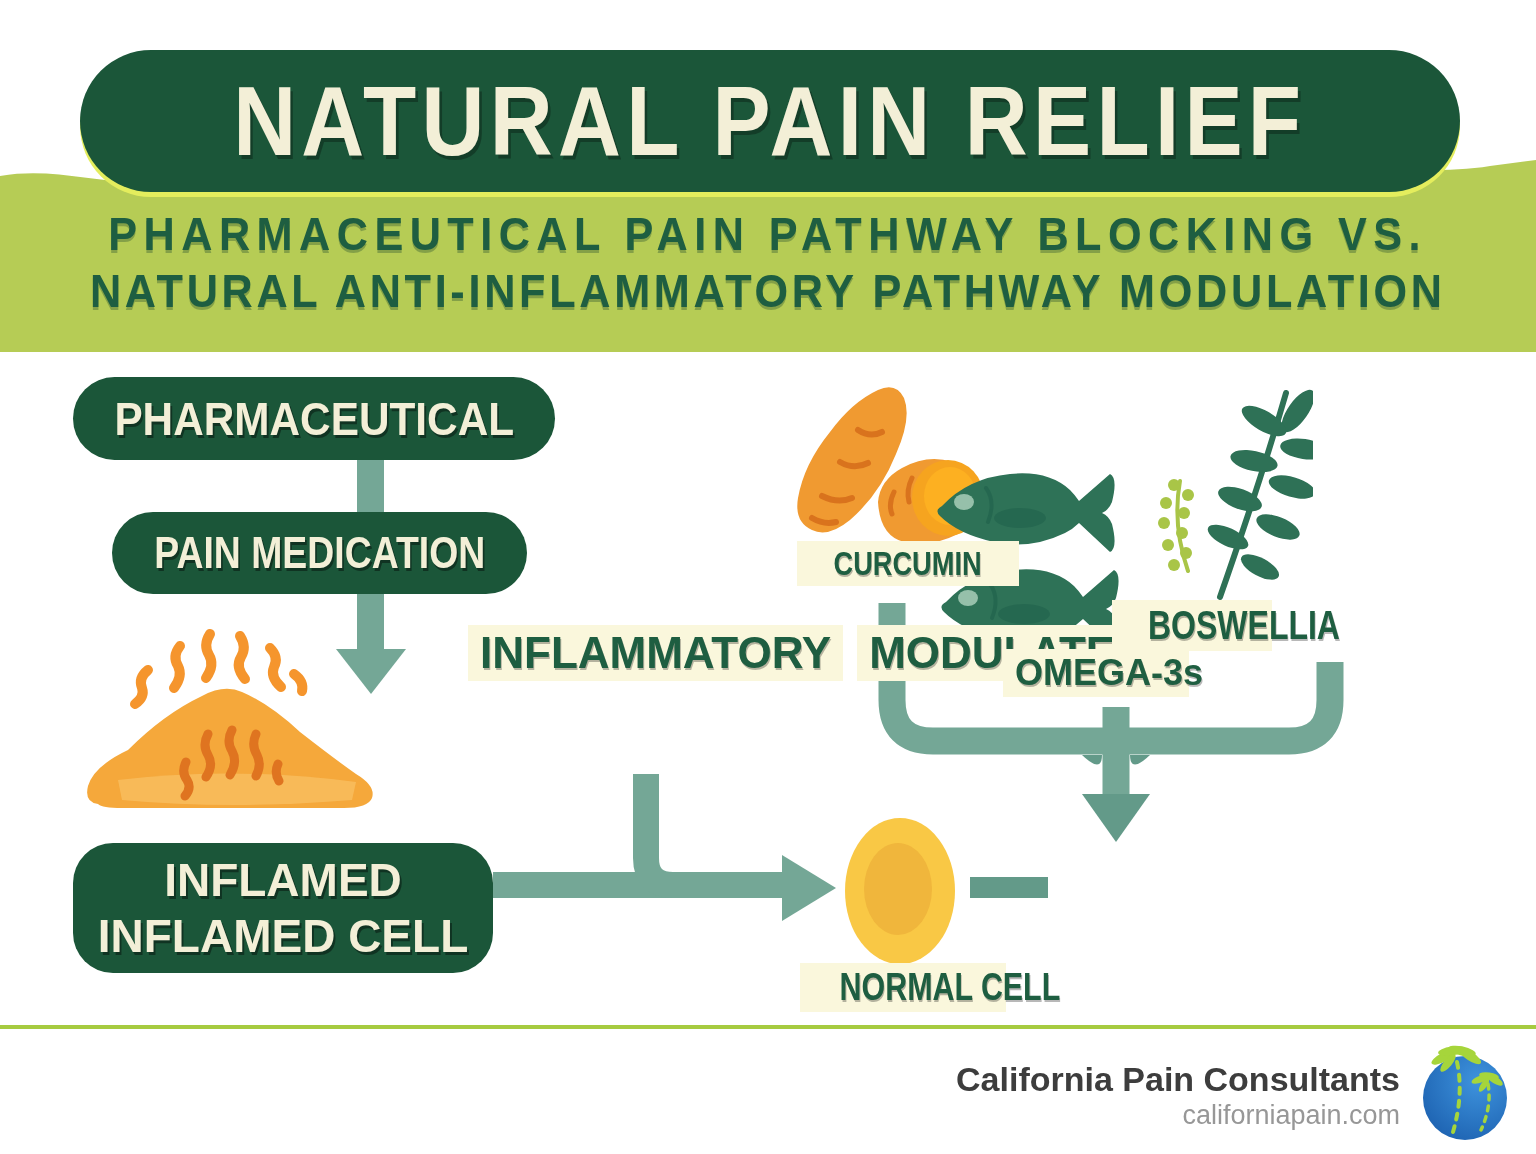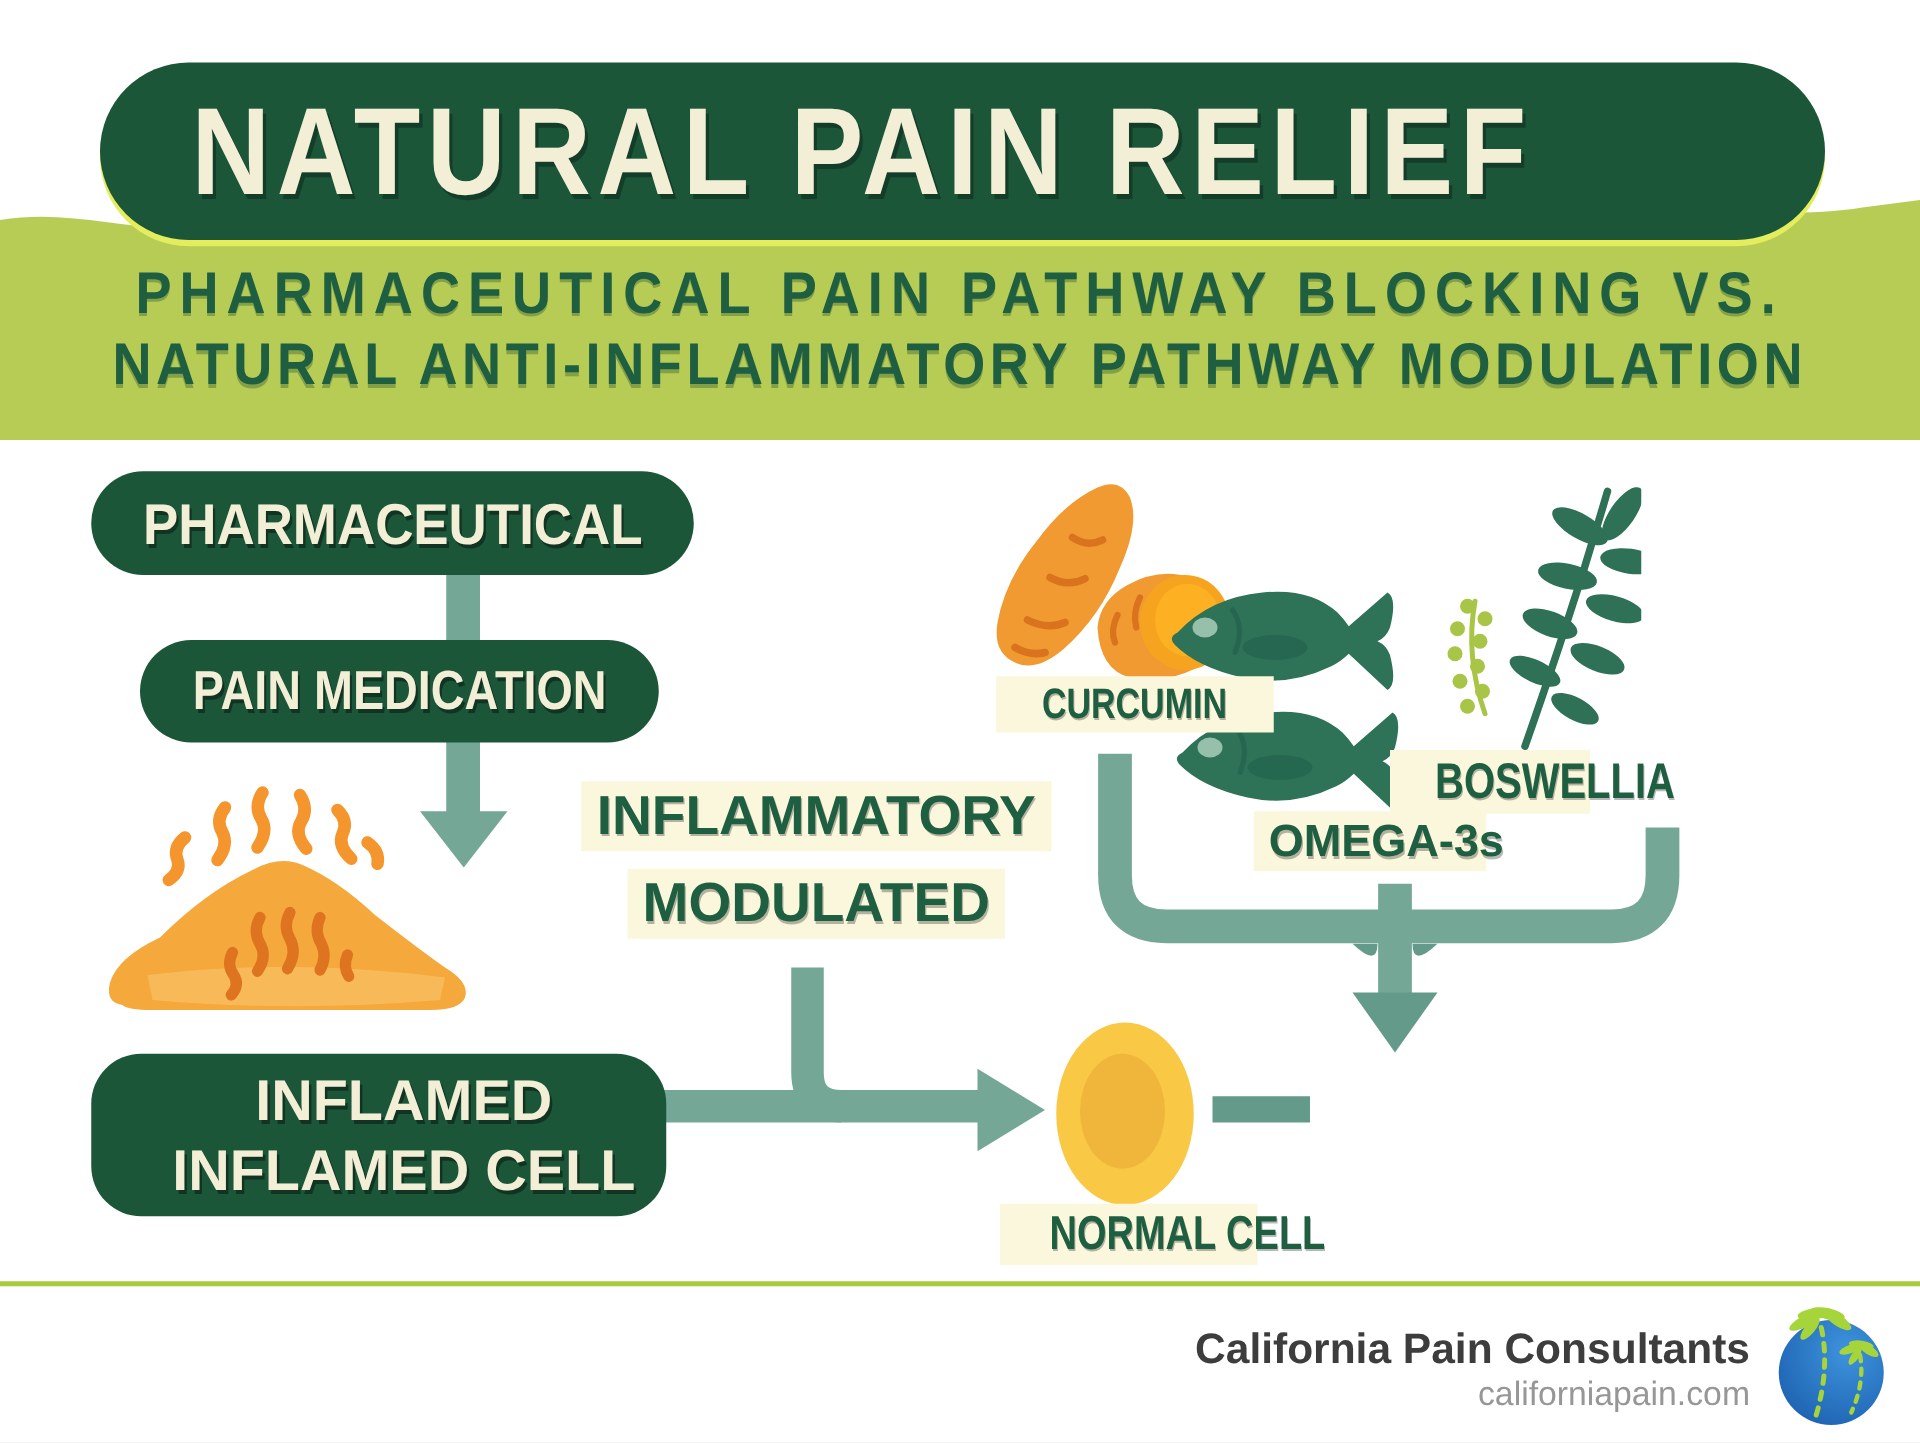--- a/index.html
+++ b/index.html
@@ -16,45 +16,45 @@
           font-family:"Liberation Sans",sans-serif;margin:0 auto;}
   .abs{position:absolute;}
   svg{display:block;}
   .cx{display:inline-block;transform:scaleX(.92);transform-origin:center;}
   .cx88{display:inline-block;transform:scaleX(.88);transform-origin:center;}
   .cx80{display:inline-block;transform:scaleX(.80);transform-origin:center;}
 
   
   .band{left:0;top:0;z-index:0;}
   .hpill{left:80px;top:50px;width:1380px;height:142px;background:var(--dark-green);
-         border-radius:72px;z-index:2;display:flex;align-items:center;justify-content:flex-start;
+         border-radius:72px;z-index:2;display:flex;align-items:center;justify-content:center;
          box-shadow:0 5px 0 var(--pill-edge);}
   .hpill span{color:var(--cream);font-weight:bold;font-size:99px;letter-spacing:6px;
          text-shadow:3px 4px 0 rgba(10,30,20,.45);white-space:nowrap;}
   .subtitle{left:0;width:1536px;text-align:center;color:var(--text-green);font-weight:bold;
          z-index:2;white-space:nowrap;text-shadow:0 3px 0 rgba(15,60,40,.30);}
   .sub1{top:206px;font-size:47px;}
   .sub1 span{letter-spacing:7px;}
   .sub2{top:263px;font-size:47px;}
   .sub2 span{letter-spacing:4px;}
 
   
   .pill{background:var(--dark-green);display:flex;align-items:center;justify-content:center;
         color:var(--cream);font-weight:bold;z-index:3;}
   .pill span{text-shadow:2px 3px 0 rgba(0,0,0,.4);white-space:nowrap;}
   .pill-pharma{left:73px;top:377px;width:482px;height:83px;border-radius:42px;font-size:46px;}
   .pill-med{left:112px;top:512px;width:415px;height:82px;border-radius:41px;font-size:44px;}
   .pill-med span{transform:scaleX(.85);}
   .box-inflamed{left:73px;top:843px;width:420px;height:130px;border-radius:40px;
-        flex-direction:column;line-height:1.22;font-size:46px;padding-left:40px;}
+        flex-direction:column;line-height:1.22;font-size:46px;}
 
   
   .chip{background:var(--label-bg);color:var(--text-green);font-weight:bold;white-space:nowrap;
         padding:3px 12px;text-shadow:1px 2px 0 rgba(0,0,0,.28);z-index:3;}
-  .chipcol{display:flex;flex-direction:column;align-items:center;gap:14px;z-index:3;justify-content:space-between;}
+  .chipcol{display:flex;align-items:center;gap:14px;z-index:3;justify-content:space-between;}
   .mod-labels{left:468px;top:625px;width:370px;font-size:44px;}
   .outcome-labels{left:1032px;top:793px;width:300px;font-size:42px;}
   .chip-curcumin{left:797px;top:541px;width:198px;text-align:center;font-size:34px;}
   .chip-omega{left:1003px;top:649px;width:186px;text-align:center;font-size:36px;box-sizing:border-box;}
   .chip-boswellia{left:1112px;top:600px;width:160px;text-align:center;font-size:40px;box-sizing:border-box;}
   .chip-normal{left:800px;top:963px;width:206px;font-size:38px;box-sizing:border-box;}
 
   
   .divider{left:0;top:1025px;width:1536px;height:4px;background:var(--divider-green);}
   .company{right:136px;top:1060px;font-size:34px;font-weight:bold;color:var(--footer-text);

